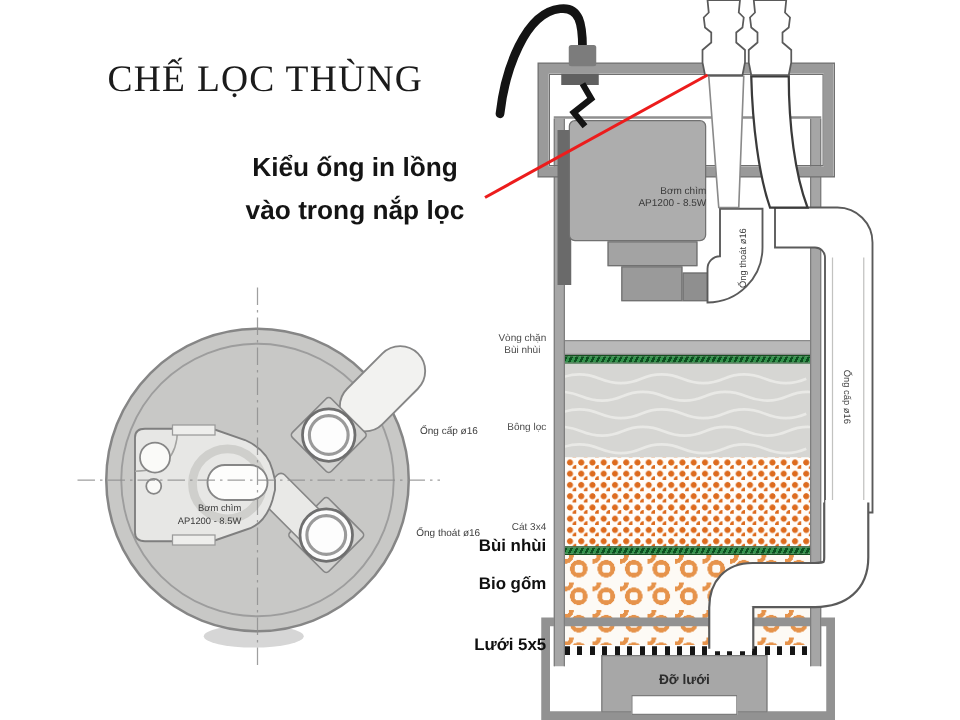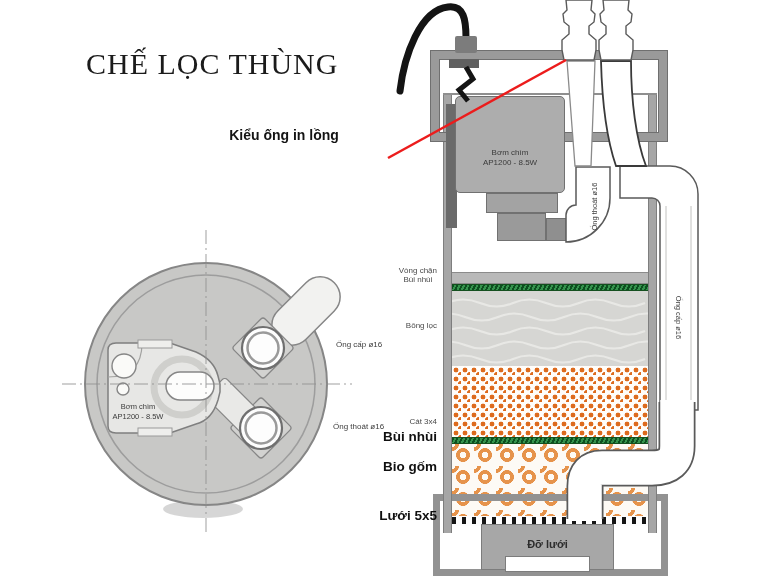--- a/index.html
+++ b/index.html
@@ -3,25 +3,25 @@
 <meta charset="utf-8">
 <style>
   html,body{margin:0;padding:0;background:#ffffff;}
   .stage{position:relative;width:768px;height:576px;background:#ffffff;overflow:hidden;
          font-family:"Liberation Sans",sans-serif;}
   .abs{position:absolute;}
   
   .title{left:86px;top:47px;font-family:"Liberation Serif",serif;font-weight:normal;
          font-size:30px;letter-spacing:1px;color:#1b1b1b;white-space:nowrap;}
   .annotation{left:163px;top:118px;width:242px;text-align:center;font-weight:bold;
-              font-size:14px;line-height:34px;color:#141414;}
+              font-size:21px;line-height:34px;color:#141414;}
   .layer-label{right:331px;text-align:right;font-size:8px;line-height:9px;color:#4a4a4a;white-space:nowrap;}
   .layer-label.bold{font-size:13.5px;line-height:14px;font-weight:bold;color:#101010;}
   .tiny{font-size:8px;line-height:9px;color:#3c3c3c;white-space:nowrap;}
-  .pump-label{width:110px;text-align:center;font-size:8px;line-height:10px;color:#3a3a3a;}
+  .pump-label{width:110px;text-align:right;font-size:8px;line-height:10px;color:#3a3a3a;}
   .rot{width:84px;text-align:center;font-size:7.5px;color:#3c3c3c;white-space:nowrap;}
   .base-label{width:133px;text-align:center;font-size:11px;font-weight:bold;color:#2d2d2d;}
   
   .interior{left:452px;top:95px;width:196px;height:438px;background:#ffffff;}
   .band{left:452px;width:196px;}
   .band-sep{top:272px;height:12px;background:#b9b9b9;border-top:1px solid #8b8b8b;border-bottom:1px solid #8b8b8b;box-sizing:border-box;}
   .band-green{height:7px;background:repeating-linear-gradient(115deg,#0c4f1f 0 2px,#35934d 2px 4px);
               border-top:1px solid #14501f;border-bottom:1px solid #14501f;box-sizing:border-box;}
   .band-wool{top:291px;height:75px;background:#d6d6d3;overflow:hidden;}
   .band-sand{top:366px;height:71px;background-color:#fffdfa;
@@ -150,27 +150,28 @@
       <path d="M466,67 L473,79 L459,90 L468,101" fill="none" stroke="#141414" stroke-width="5"></path>
     </g>
 
     <line x1="388" y1="158" x2="566" y2="60" stroke="#ec1c1c" stroke-width="2.5"></line>
   </svg>
 
   <div class="abs title">CHẾ LỌC THÙNG</div>
 
   <div class="abs annotation">
     <div>Kiểu ống in lồng</div>
+    <div>vào trong nắp lọc</div>
   </div>
 
   <div class="abs layer-label" style="top:266px;text-align:center;">
     <div>Vòng chặn</div>
     <div>Bùi nhùi</div>
   </div>
-  <div class="abs layer-label" style="top:321px;">Bông lọc</div>
+  <div class="abs layer-label" style="top:337px;">Bông lọc</div>
   <div class="abs layer-label" style="top:417px;">Cát 3x4</div>
   <div class="abs layer-label bold" style="top:430px;">Bùi nhùi</div>
   <div class="abs layer-label bold" style="top:460px;padding-left:36px;">Bio gốm</div>
   <div class="abs layer-label bold" style="top:509px;text-align:right;">Lưới 5x5</div>
   <div class="abs base-label" style="left:481px;top:538px;">Đỡ lưới</div>
 
   <div class="abs pump-label" style="left:455px;top:148px;">
     <div>Bơm chìm</div>
     <div>AP1200 - 8.5W</div>
   </div>

